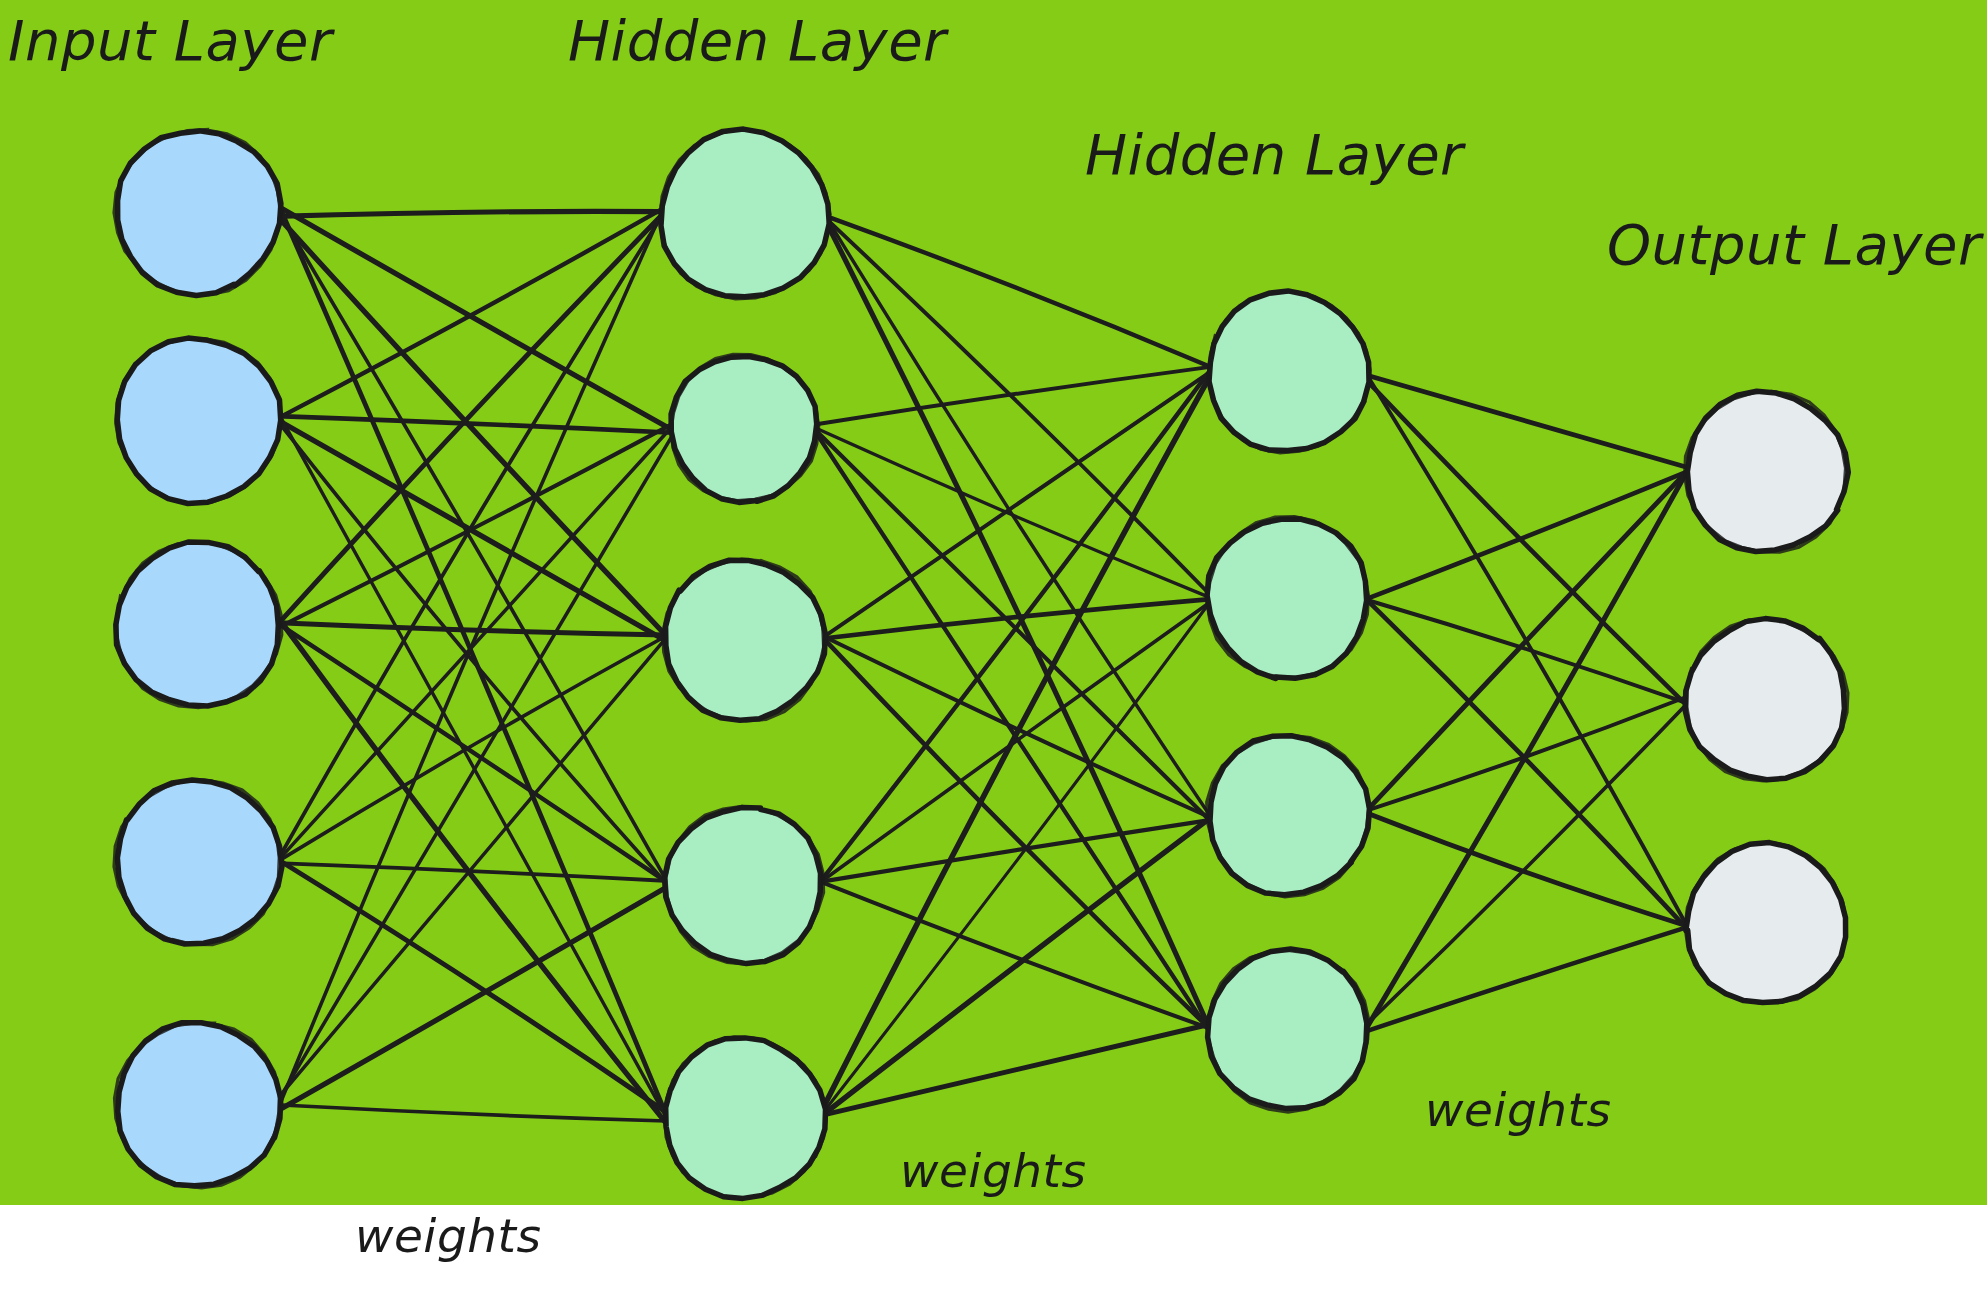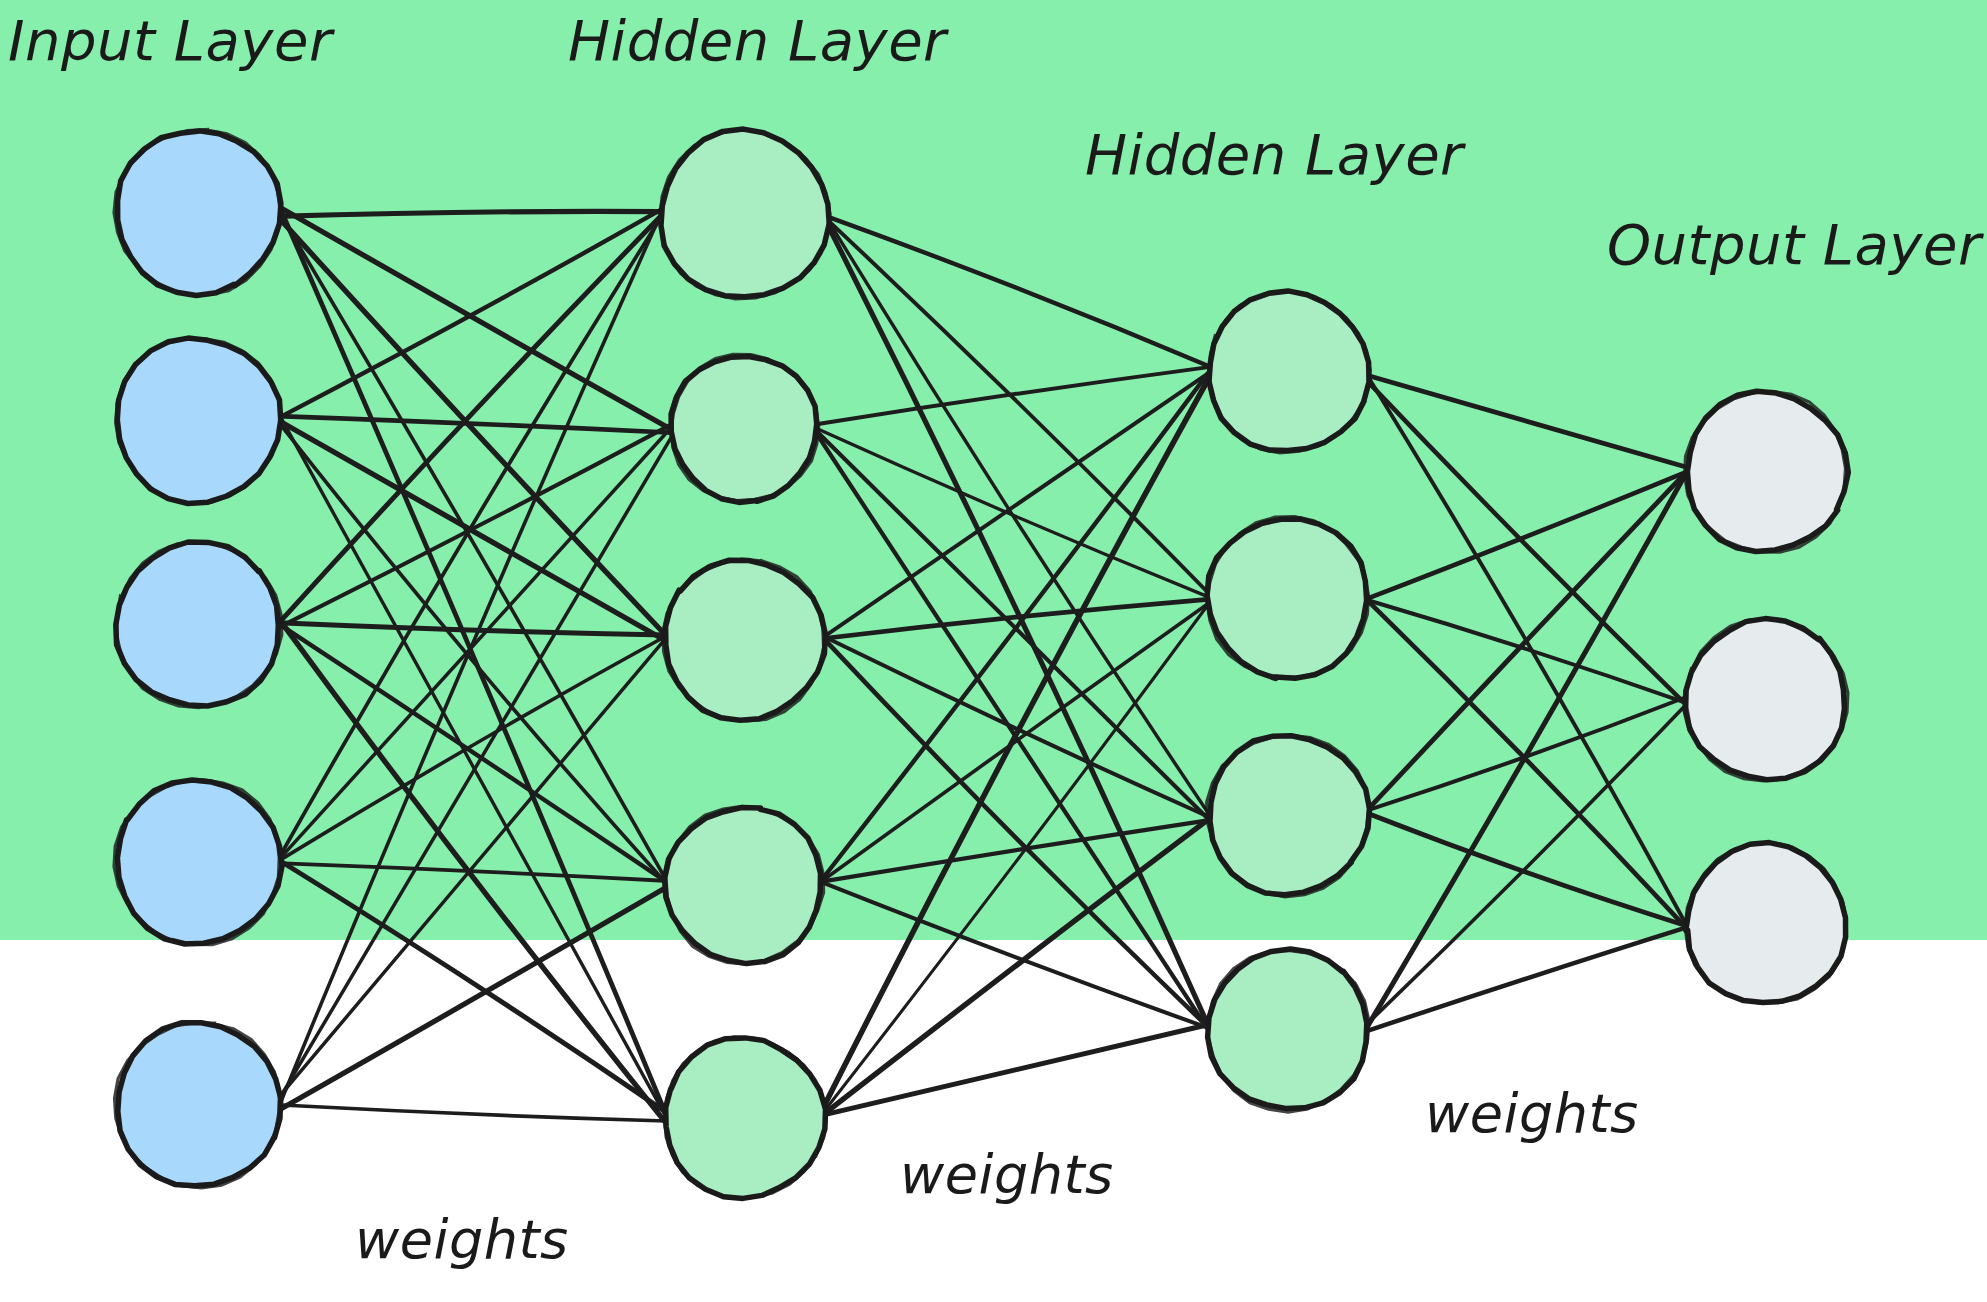--- a/index.html
+++ b/index.html
@@ -9,22 +9,22 @@
   }
   body {
     width: 1987px;
     height: 1302px;
     overflow: hidden;
     font-family: "DejaVu Sans", sans-serif;
   }
   #stage {
     position: relative;
     width: 1987px;
-    height: 940px;
-    background: #86efac;
+    height: 1205px;
+    background: #84cc16;
   }
   #net-svg {
     position: absolute;
     left: 0;
     top: 0;
     width: 1987px;
     height: 1302px;
   }
   .edge {
     stroke: #1d1d1d;
@@ -50,21 +50,21 @@
     font-family: "DejaVu Sans", sans-serif;
     font-weight: 400;
     white-space: nowrap;
     letter-spacing: 0.5px;
     font-style: italic;
   }
   .label-layer {
     font-size: 56px;
   }
   .label-weights {
-    font-size: 54px;
+    font-size: 47px;
   }
 </style>
 </head>
 <body>
 
 <div id="stage">
   <svg id="net-svg" viewBox="0 0 1987 1302" xmlns="http://www.w3.org/2000/svg">
     <g id="edges-group">
         <path d="M 276.3 216.4 Q 477.2 210.3 660.3 211.6" class="edge" stroke="#1d1d1d" stroke-width="5.22"></path>
         <path d="M 279.7 207.2 Q 471.3 317.3 671.0 429.2" class="edge" stroke="#1d1d1d" stroke-width="5.25"></path>

